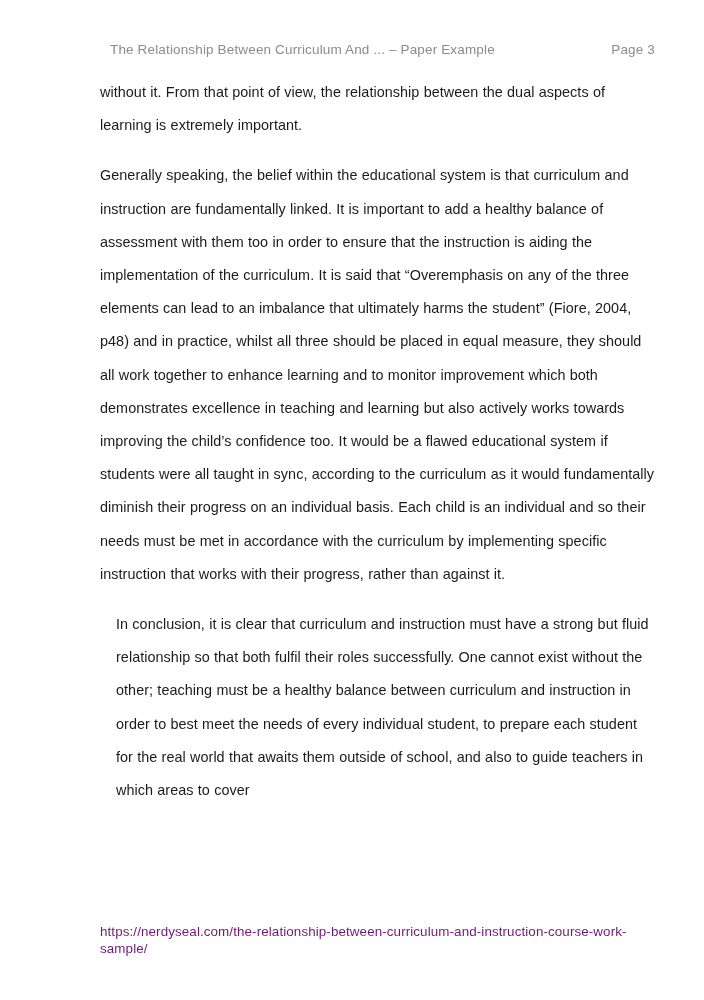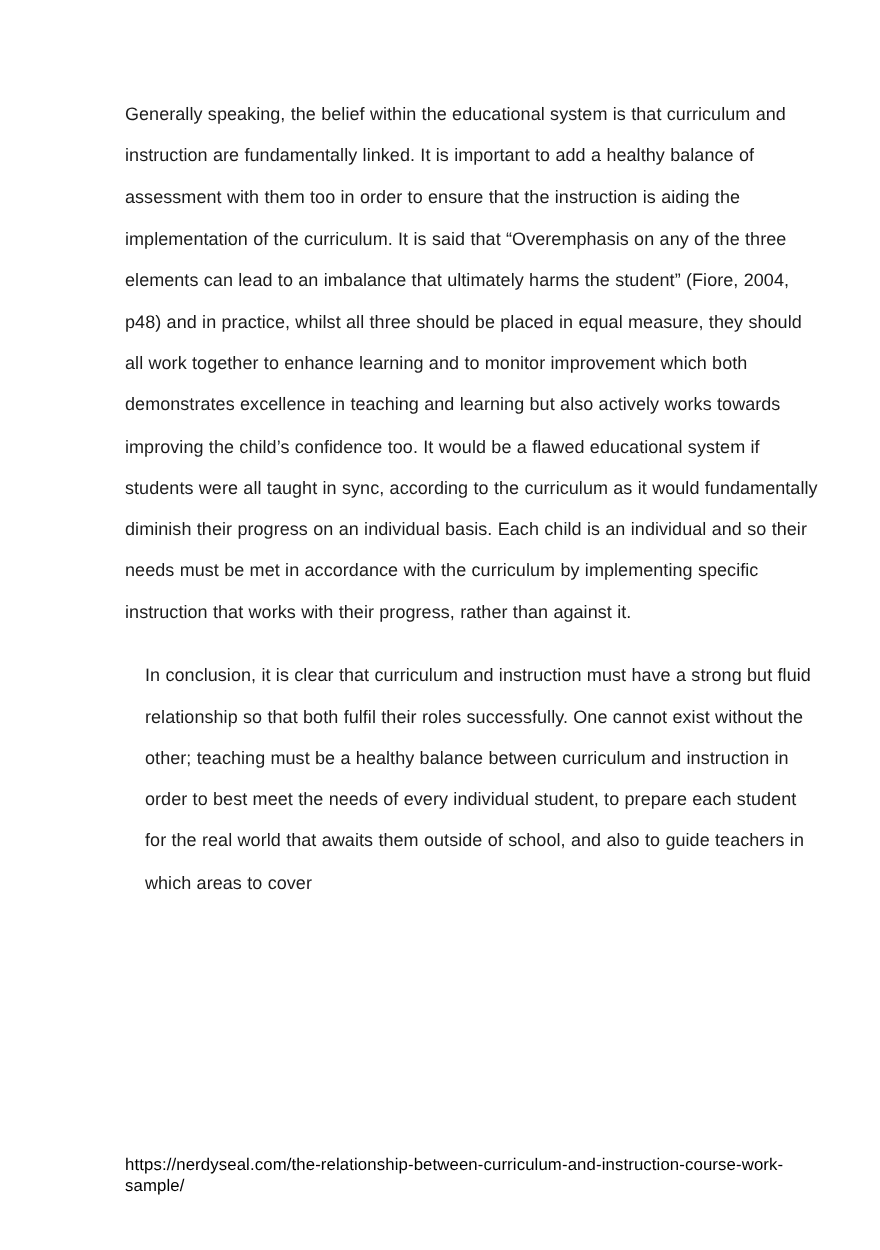--- a/index.html
+++ b/index.html
@@ -74,37 +74,42 @@
   }
 
   
   .page-footer {
     position: absolute;
     left: 100px;
     top: 924px;
     width: 548px;
     font-size: 13.4px;
     line-height: 16.5px;
-    color: #000000;
+    color: #701a75;
     letter-spacing: 0.1px;
     word-break: break-word;
   }
   .page-footer .source-url {
     display: block;
     color: inherit;
     text-decoration: none;
   }
 </style>
 </head>
 <body>
 
 <div class="page">
 
+  <div class="page-header">
+    <span class="doc-title">The Relationship Between Curriculum And ... – Paper Example</span>
+    <span class="page-number">Page 3</span>
+  </div>
 
   <div class="content">
+    <p class="para">without it. From that point of view, the relationship between the dual aspects of learning is extremely important.</p>
     <p class="para">Generally speaking, the belief within the educational system is that curriculum and instruction are fundamentally linked. It is important to add a healthy balance of assessment with them too in order to ensure that the instruction is aiding the implementation of the curriculum. It is said that “Overemphasis on any of the three elements can lead to an imbalance that ultimately harms the student” (Fiore, 2004, p48) and in practice, whilst all three should be placed in equal measure, they should all work together to enhance learning and to monitor improvement which both demonstrates excellence in teaching and learning but also actively works towards improving the child’s confidence too. It would be a flawed educational system if students were all taught in sync, according to the curriculum as it would fundamentally diminish their progress on an individual basis. Each child is an individual and so their needs must be met in accordance with the curriculum by implementing specific instruction that works with their progress, rather than against it.</p>
     <p class="para">In conclusion, it is clear that curriculum and instruction must have a strong but fluid relationship so that both fulfil their roles successfully. One cannot exist without the other; teaching must be a healthy balance between curriculum and instruction in order to best meet the needs of every individual student, to prepare each student for the real world that awaits them outside of school, and also to guide teachers in which areas to cover</p>
   </div>
 
   <div class="page-footer">
     <span class="source-url">https://nerdyseal.com/the-relationship-between-curriculum-and-instruction-course-work-sample/</span>
   </div>
 
 </div>
 

